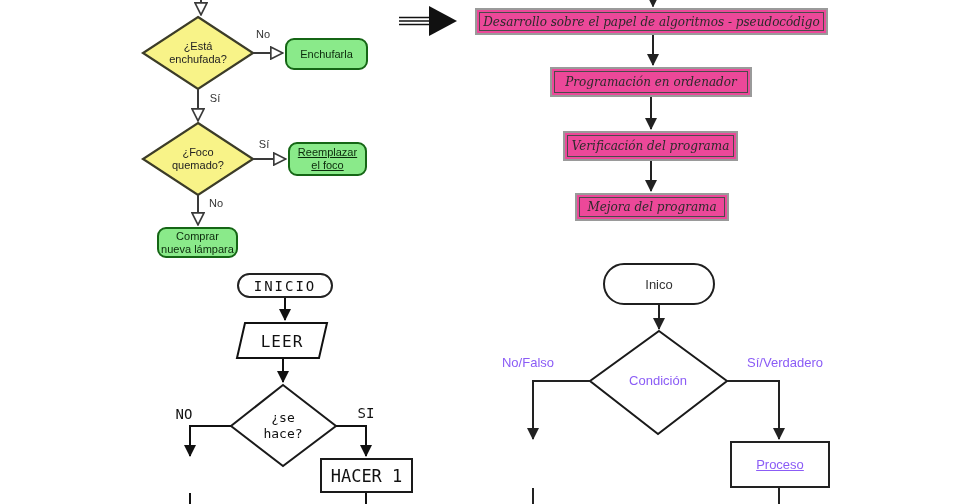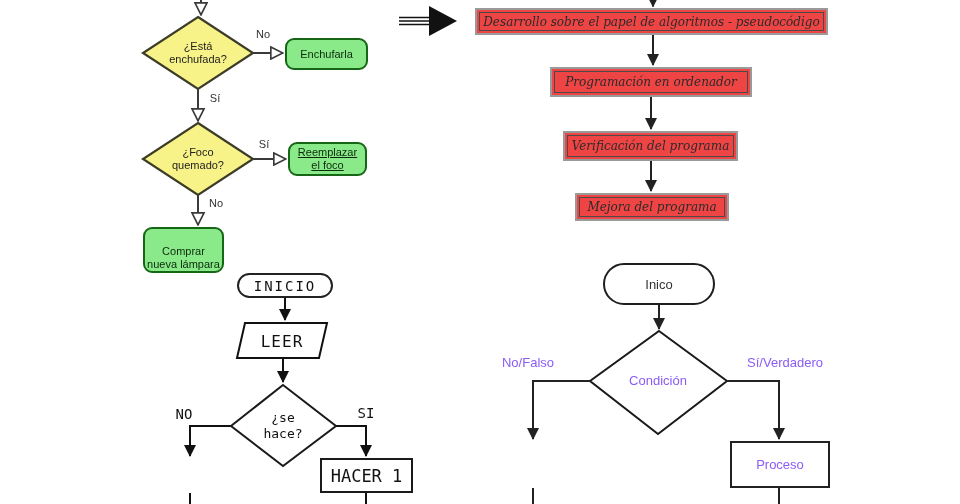--- a/index.html
+++ b/index.html
@@ -11,21 +11,21 @@
   .lbl{position:absolute;z-index:2;transform:translate(-50%,-50%);white-space:nowrap;}
   .dtext{position:absolute;z-index:2;transform:translate(-50%,-50%);text-align:center;}
 
   
   .lamp-text{font-size:11px;line-height:13px;color:#222;}
   .lamp-lbl{font-size:11px;color:#333;}
   .action{background:var(--action-fill,#8aea8a);border:2px solid var(--action-border,#156615);
           border-radius:9px;font-size:11px;line-height:13px;color:#0c2a0c;}
 
   
-  .seqbox{background:#ef4444;border:2px solid var(--seq-border-outer,#9a9a9a);}
+  .seqbox{background:#ec4899;border:2px solid var(--seq-border-outer,#9a9a9a);}
   .seqbox .inner{position:absolute;left:2px;top:2px;right:2px;bottom:2px;
                  border:1px solid var(--seq-border-inner,#4a4a4a);display:flex;align-items:center;
                  justify-content:center;font-family:"DejaVu Serif",serif;font-style:italic;
                  font-size:12px;color:#2b2b2b;white-space:nowrap;}
 
   
   .mono{font-family:"DejaVu Sans Mono","Liberation Mono",monospace;color:#111;}
   .terminator{background:#fff;border:2px solid #222;border-radius:14px;}
   .procbox{background:#fff;border:2px solid #1a1a1a;}
 
@@ -118,21 +118,21 @@
     <span style="display:block">quemado?</span>
   </div>
   <div class="lbl lamp-lbl" style="left:264px;top:144px;">Sí</div>
   <div class="node action" style="left:288px;top:142px;width:79px;height:34px;text-decoration:underline;">
     <span>
         <span style="display:block">Reemplazar</span>
         <span style="display:block">el foco</span>
       </span>
   </div>
   <div class="lbl lamp-lbl" style="left:216px;top:203px;">No</div>
-  <div class="node action" style="left:143px;top:227px;width:81px;height:46px;align-items:flex-end;">
+  <div class="node action" style="left:157px;top:227px;width:81px;height:31px;">
     <span>
         <span style="display:block">Comprar</span>
         <span style="display:block">nueva lámpara</span>
       </span>
   </div>
 
   <div class="node seqbox" style="left:475px;top:8px;width:353px;height:27px;">
     <div class="inner">
         <span>Desarrollo sobre el papel de algoritmos - pseudocódigo</span>
       </div>
@@ -166,17 +166,17 @@
   <div class="node procbox mono" style="left:320px;top:458px;width:93px;height:35px;font-size:17px;">
     <span>HACER 1</span>
   </div>
 
   <div class="node terminator2" style="left:603px;top:263px;width:112px;height:42px;">
     <span>Inico</span>
   </div>
   <div class="dtext cond-text" style="left:658px;top:380px;">Condición</div>
   <div class="lbl cond-text" style="left:528px;top:362px;">No/Falso</div>
   <div class="lbl cond-text" style="left:785px;top:362px;">Sí/Verdadero</div>
-  <div class="node procbox cond-text" style="left:730px;top:441px;width:100px;height:47px;border-color:#222;">
+  <div class="node procbox cond-text" style="left:730px;top:441px;width:100px;height:47px;border-color:#222;text-decoration:underline;">
     <span>Proceso</span>
   </div>
 
 </div>
 
 </body></html>

